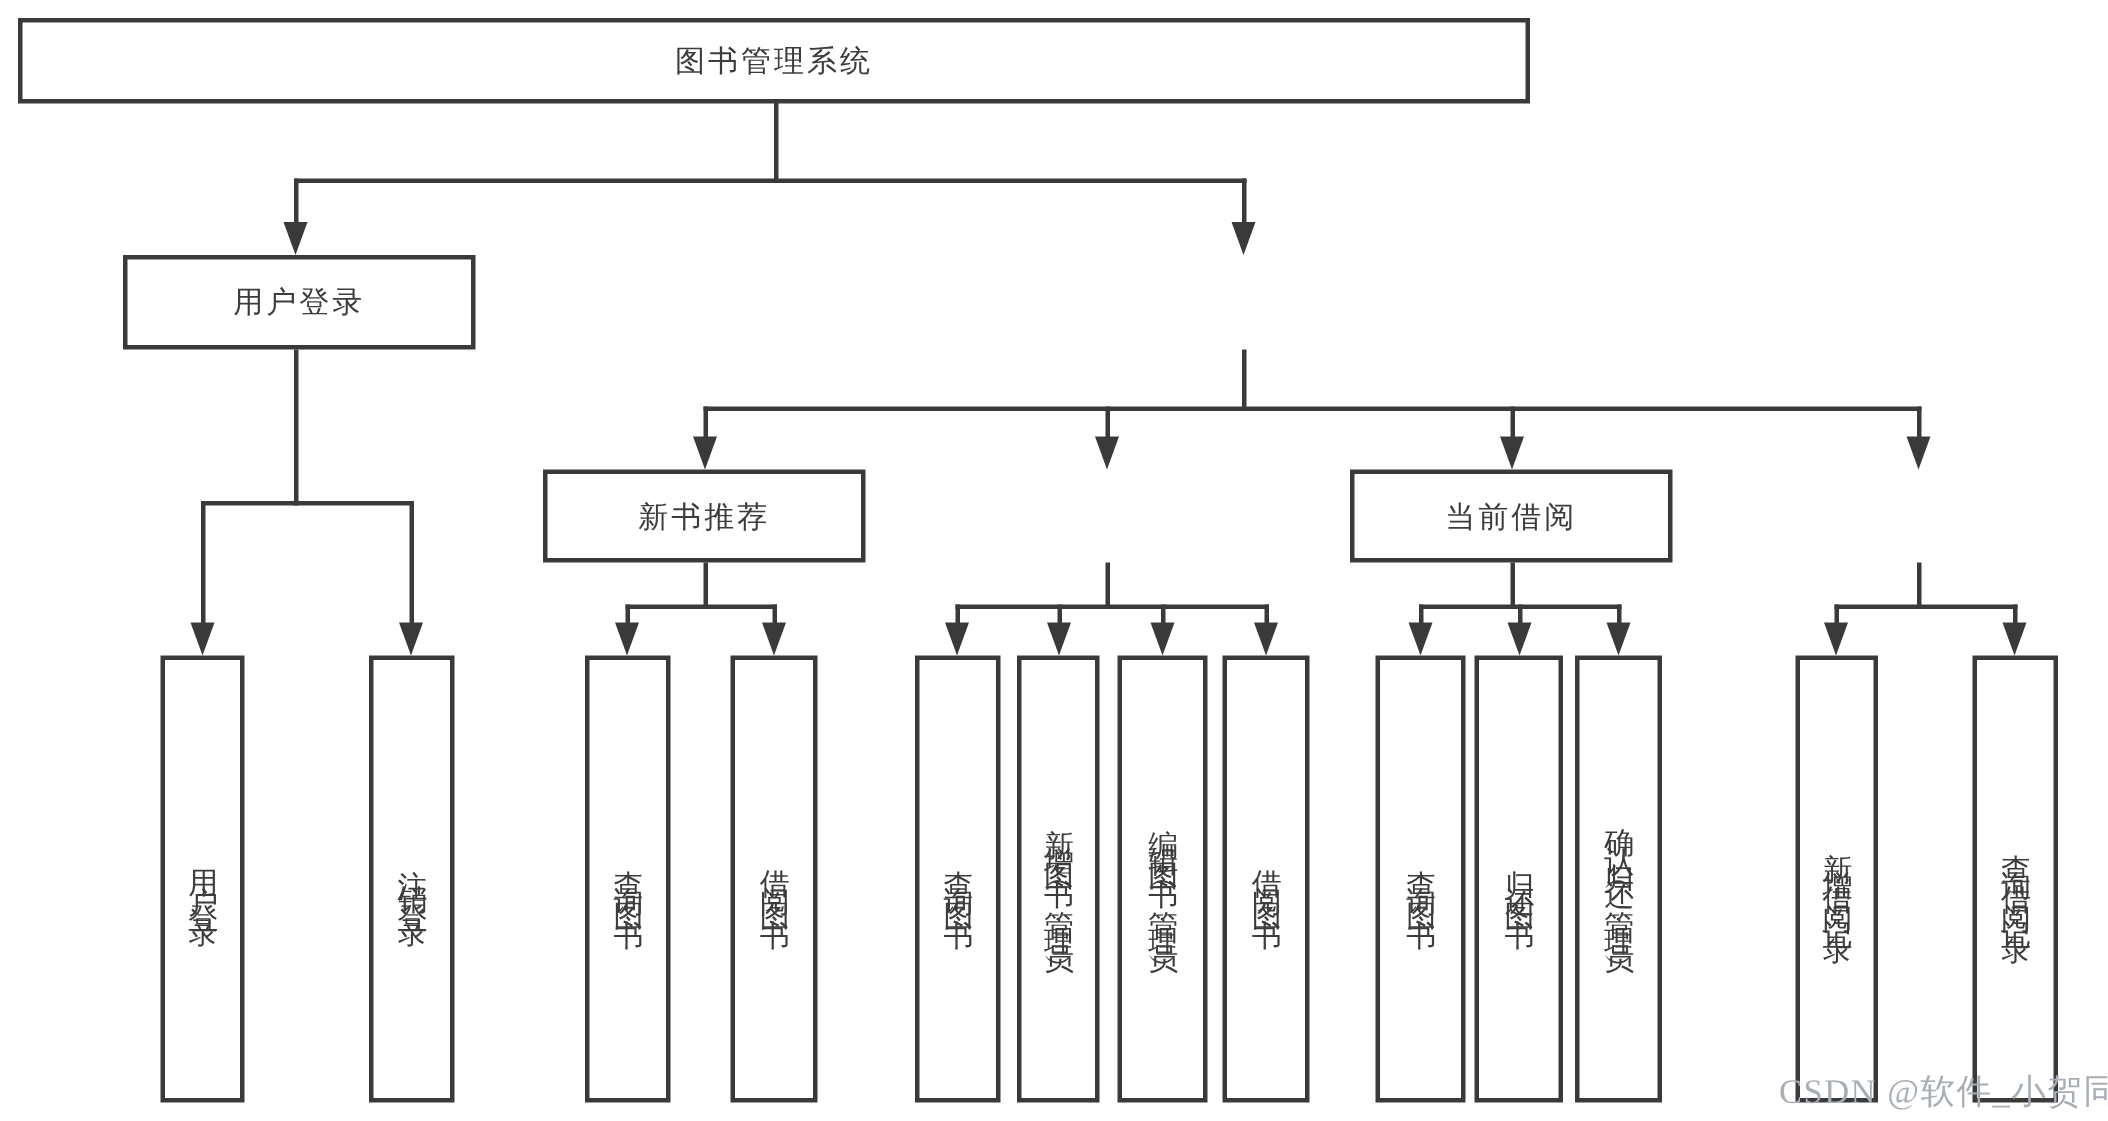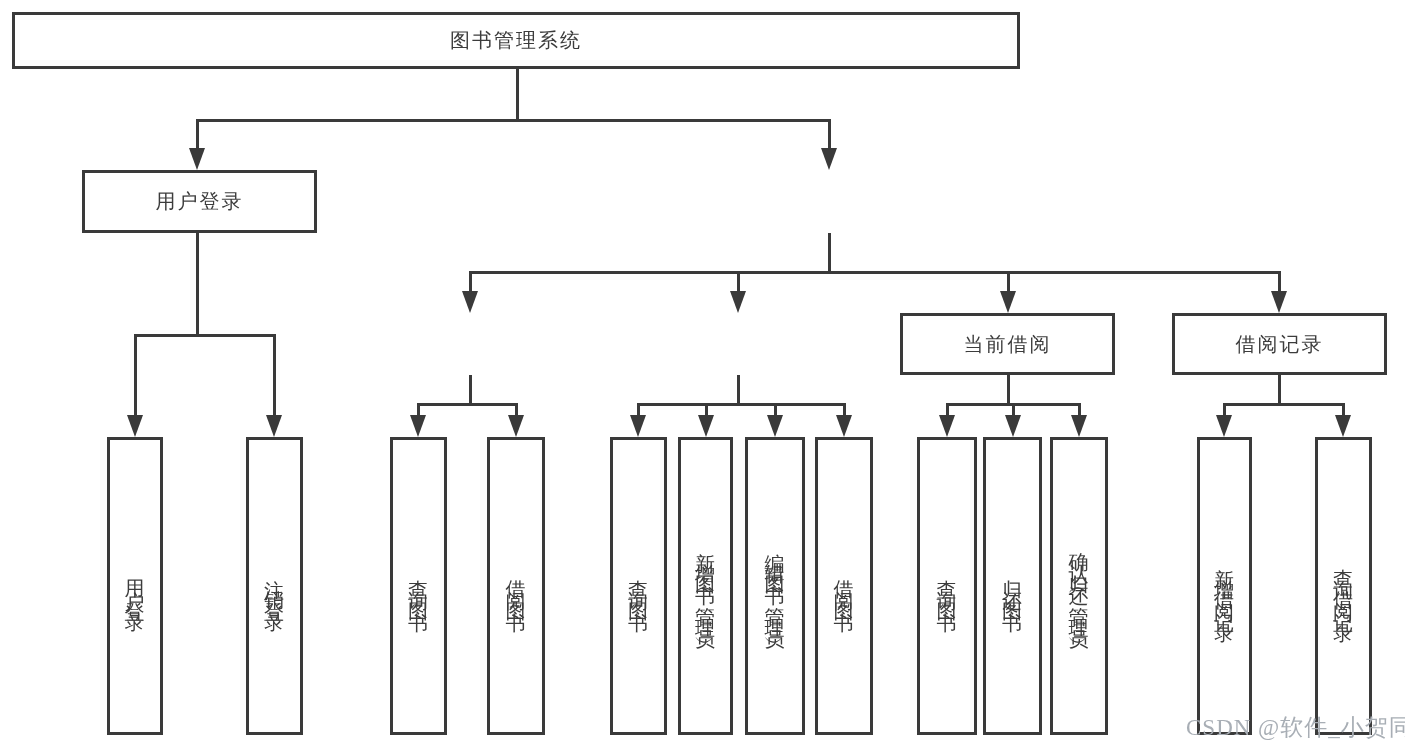--- a/index.html
+++ b/index.html
@@ -42,25 +42,25 @@
 <div class="canvas">
 
   <div class="node h" style="left:12px;top:12px;width:1008px;height:57px">
     <span>图书管理系统</span>
   </div>
 
   <div class="node h" style="left:82px;top:170px;width:235px;height:63px">
     <span>用户登录</span>
   </div>
 
+  <div class="node h" style="left:362px;top:313px;width:215px;height:62px">
+    <span>新书推荐</span>
+  </div>
   <div class="node h" style="left:900px;top:313px;width:215px;height:62px">
     <span>当前借阅</span>
-  </div>
-  <div class="node h" style="left:1172px;top:313px;width:215px;height:62px">
-    <span>借阅记录</span>
   </div>
 
   <div class="node v" style="left:107px;top:437px;width:56px;height:298px">
     <span>用户登录</span>
   </div>
   <div class="node v" style="left:246px;top:437px;width:57px;height:298px">
     <span>注销登录</span>
   </div>
   <div class="node v" style="left:390px;top:437px;width:57px;height:298px">
     <span>查询图书</span>

